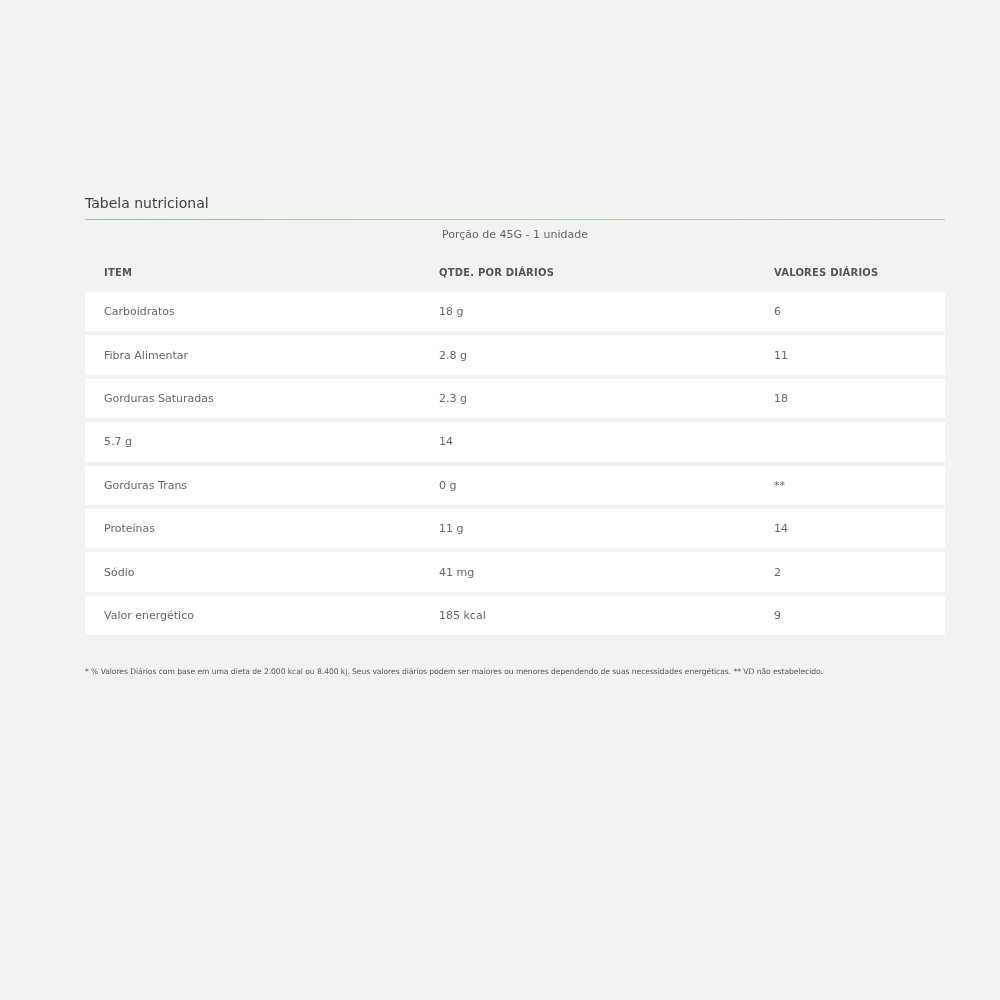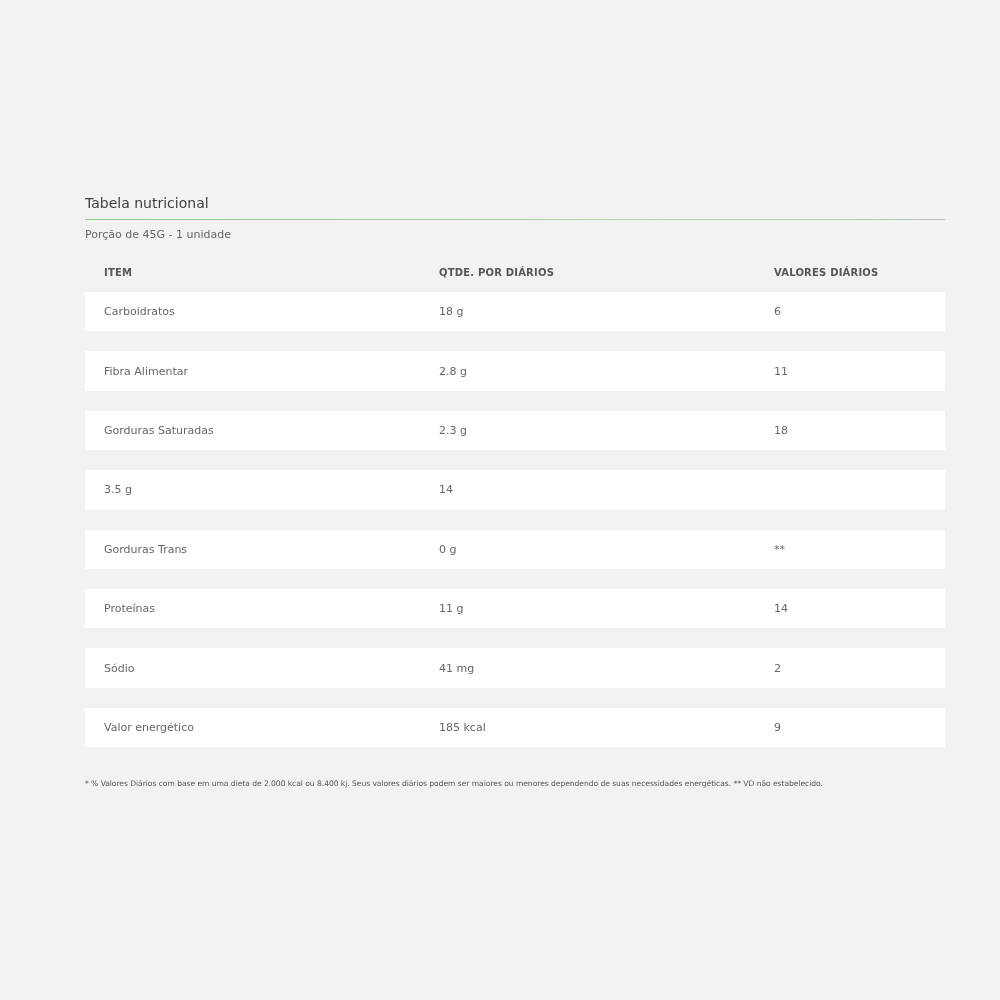--- a/index.html
+++ b/index.html
@@ -25,37 +25,38 @@
       margin-top: 6px;
       height: 1px;
       background: linear-gradient(to right, #8fc98f, #a8d4a0 60%, #b8c2b8);
     }
     .portion {
       margin-top: 8px;
       font-size: 11px;
       color: #666;
       height: 14px;
       line-height: 14px;
+      text-align: center;
     }
     .thead {
       display: flex;
       margin-top: 10px;
       height: 40px;
       align-items: center;
     }
     .th {
       font-size: 10px;
       font-weight: bold;
       color: #555;
       letter-spacing: 0.2px;
     }
     .col1 { width: 335px; padding-left: 19px; }
     .col2 { width: 335px; padding-left: 19px; }
     .col3 { flex: 1; padding-left: 19px; }
-    .rows { display: flex; flex-direction: column; gap: 20px; }
+    .rows { display: flex; flex-direction: column; gap: 4px; }
     .row {
       display: flex;
       align-items: center;
       background: #ffffff;
       height: 39.4px;
       font-size: 11px;
       color: #666;
     }
     .footnote {
       margin-top: 32px;
@@ -89,21 +90,21 @@
       <div class="col1">Fibra Alimentar</div>
       <div class="col2">2.8 g</div>
       <div class="col3">11</div>
     </div>
     <div class="row">
       <div class="col1">Gorduras Saturadas</div>
       <div class="col2">2.3 g</div>
       <div class="col3">18</div>
     </div>
     <div class="row">
-      <div class="col2">3.5 g</div>
+      <div class="col2">5.7 g</div>
       <div class="col3">14</div>
     </div>
     <div class="row">
       <div class="col1">Gorduras Trans</div>
       <div class="col2">0 g</div>
       <div class="col3">**</div>
     </div>
     <div class="row">
       <div class="col1">Proteínas</div>
       <div class="col2">11 g</div>

